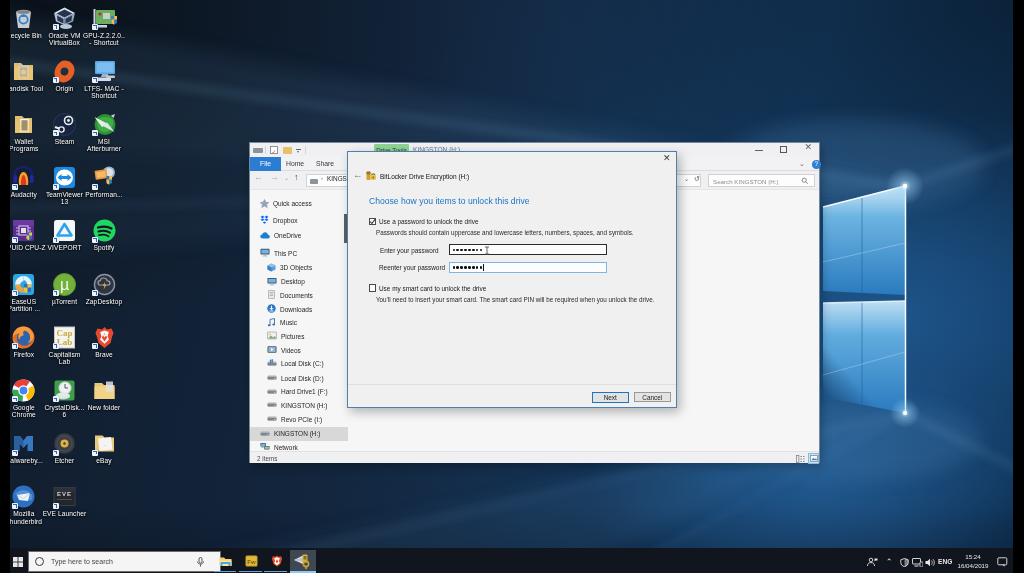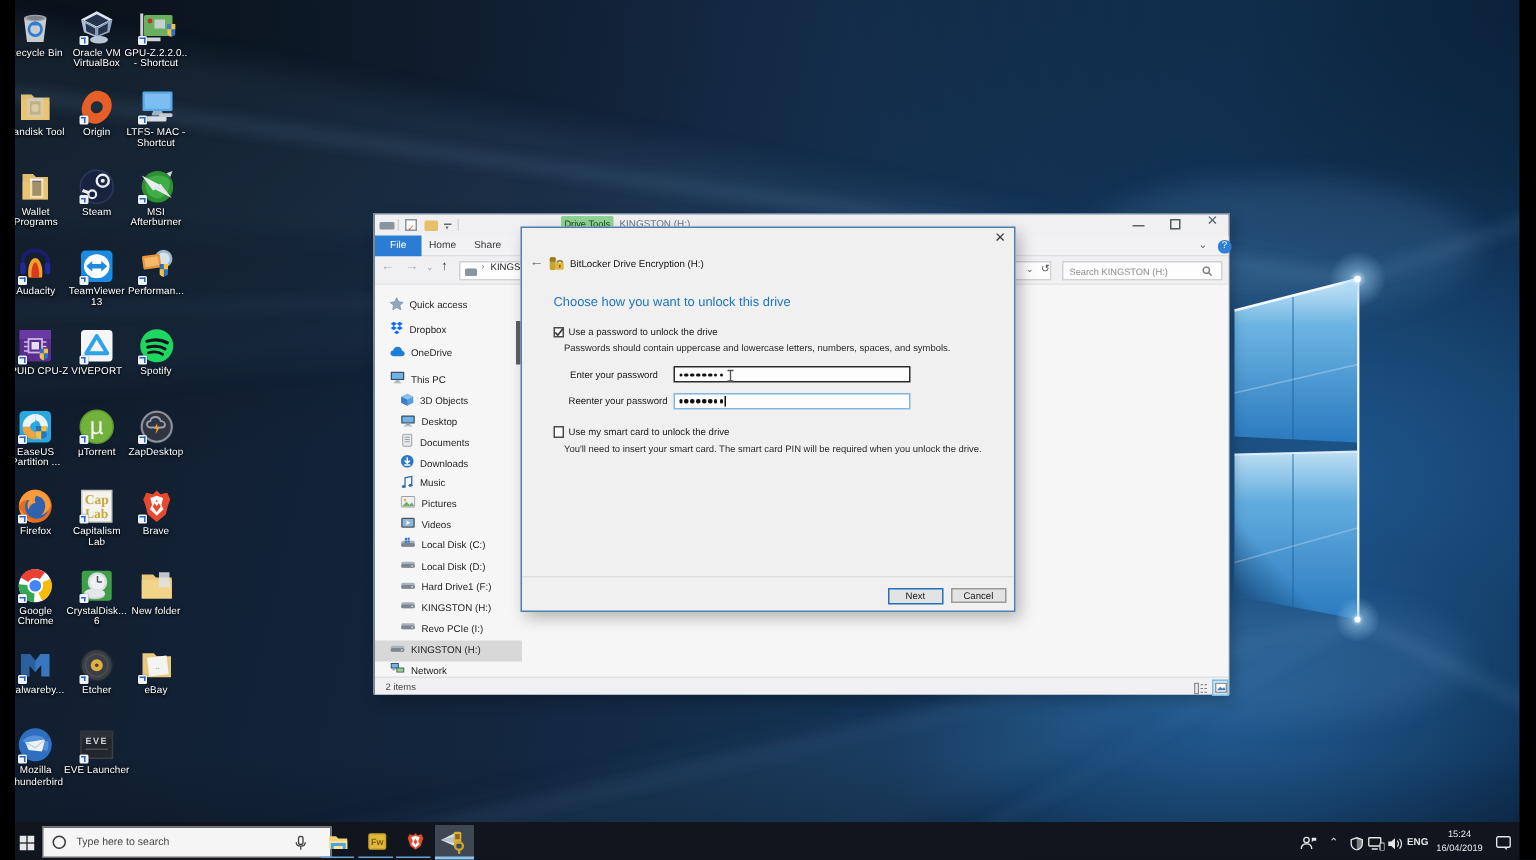--- a/index.html
+++ b/index.html
@@ -649,21 +649,21 @@
 <div class="t" style="left:315px;top:1px;font-size:9px;color:#3a3a3a">✕</div>
 <div class="t" style="left:5px;top:17px;font-size:9.5px;color:#7a7a7a">←</div>
 <svg style="position:absolute;left:18px;top:18px" width="12" height="11">
         <rect x="0.5" y="1.5" width="4" height="8.5" rx="1" fill="#caa32e"></rect>
         <rect x="0.5" y="1.5" width="4" height="3" rx="1" fill="#9a7a1e"></rect>
         <path d="M5.5 5.2 C5.5 3.4 8.9 3.4 8.9 5.2" fill="none" stroke="#8a6a1c" stroke-width="1.1"></path>
         <rect x="4.6" y="5.2" width="5.2" height="4.6" rx=".8" fill="#e0b83c"></rect>
         <rect x="6.7" y="6.6" width="1" height="1.8" fill="#7a5c10"></rect>
       </svg>
 <div class="t" style="left:32px;top:20.5px;font-size:6.5px;color:#111">BitLocker Drive Encryption (H:)</div>
-<div class="t" style="left:21px;top:44px;font-size:8.6px;color:#1b74c4">Choose how you want to unlock this drive</div>
+<div class="t" style="left:21px;top:44px;font-size:8.6px;color:#1b74c4">Choose how you items to unlock this drive</div>
 <div class="cb" style="left:20.5px;top:65.5px"></div>
 <svg style="position:absolute;left:21.3px;top:66.3px" width="8" height="8">
         <path d="M1.2 3.6 L2.9 5.5 L6.2 1.2" fill="none" stroke="#333" stroke-width="1.1"></path>
       </svg>
 <div class="t" style="left:31px;top:66.2px;font-size:6.4px;color:#1a1a1a">Use a password to unlock the drive</div>
 <div class="t" style="left:28px;top:76.8px;font-size:6.3px;color:#2a2a2a">Passwords should contain uppercase and lowercase letters, numbers, spaces, and symbols.</div>
 <div class="t" style="left:32px;top:94.6px;font-size:6.4px;color:#1a1a1a">Enter your password</div>
 <div class="fld" style="left:100.5px;top:92.3px;border:1px solid #2b2b2b"></div>
 <div class="dots" style="left:104.5px;top:96.5px">
         <i></i>

